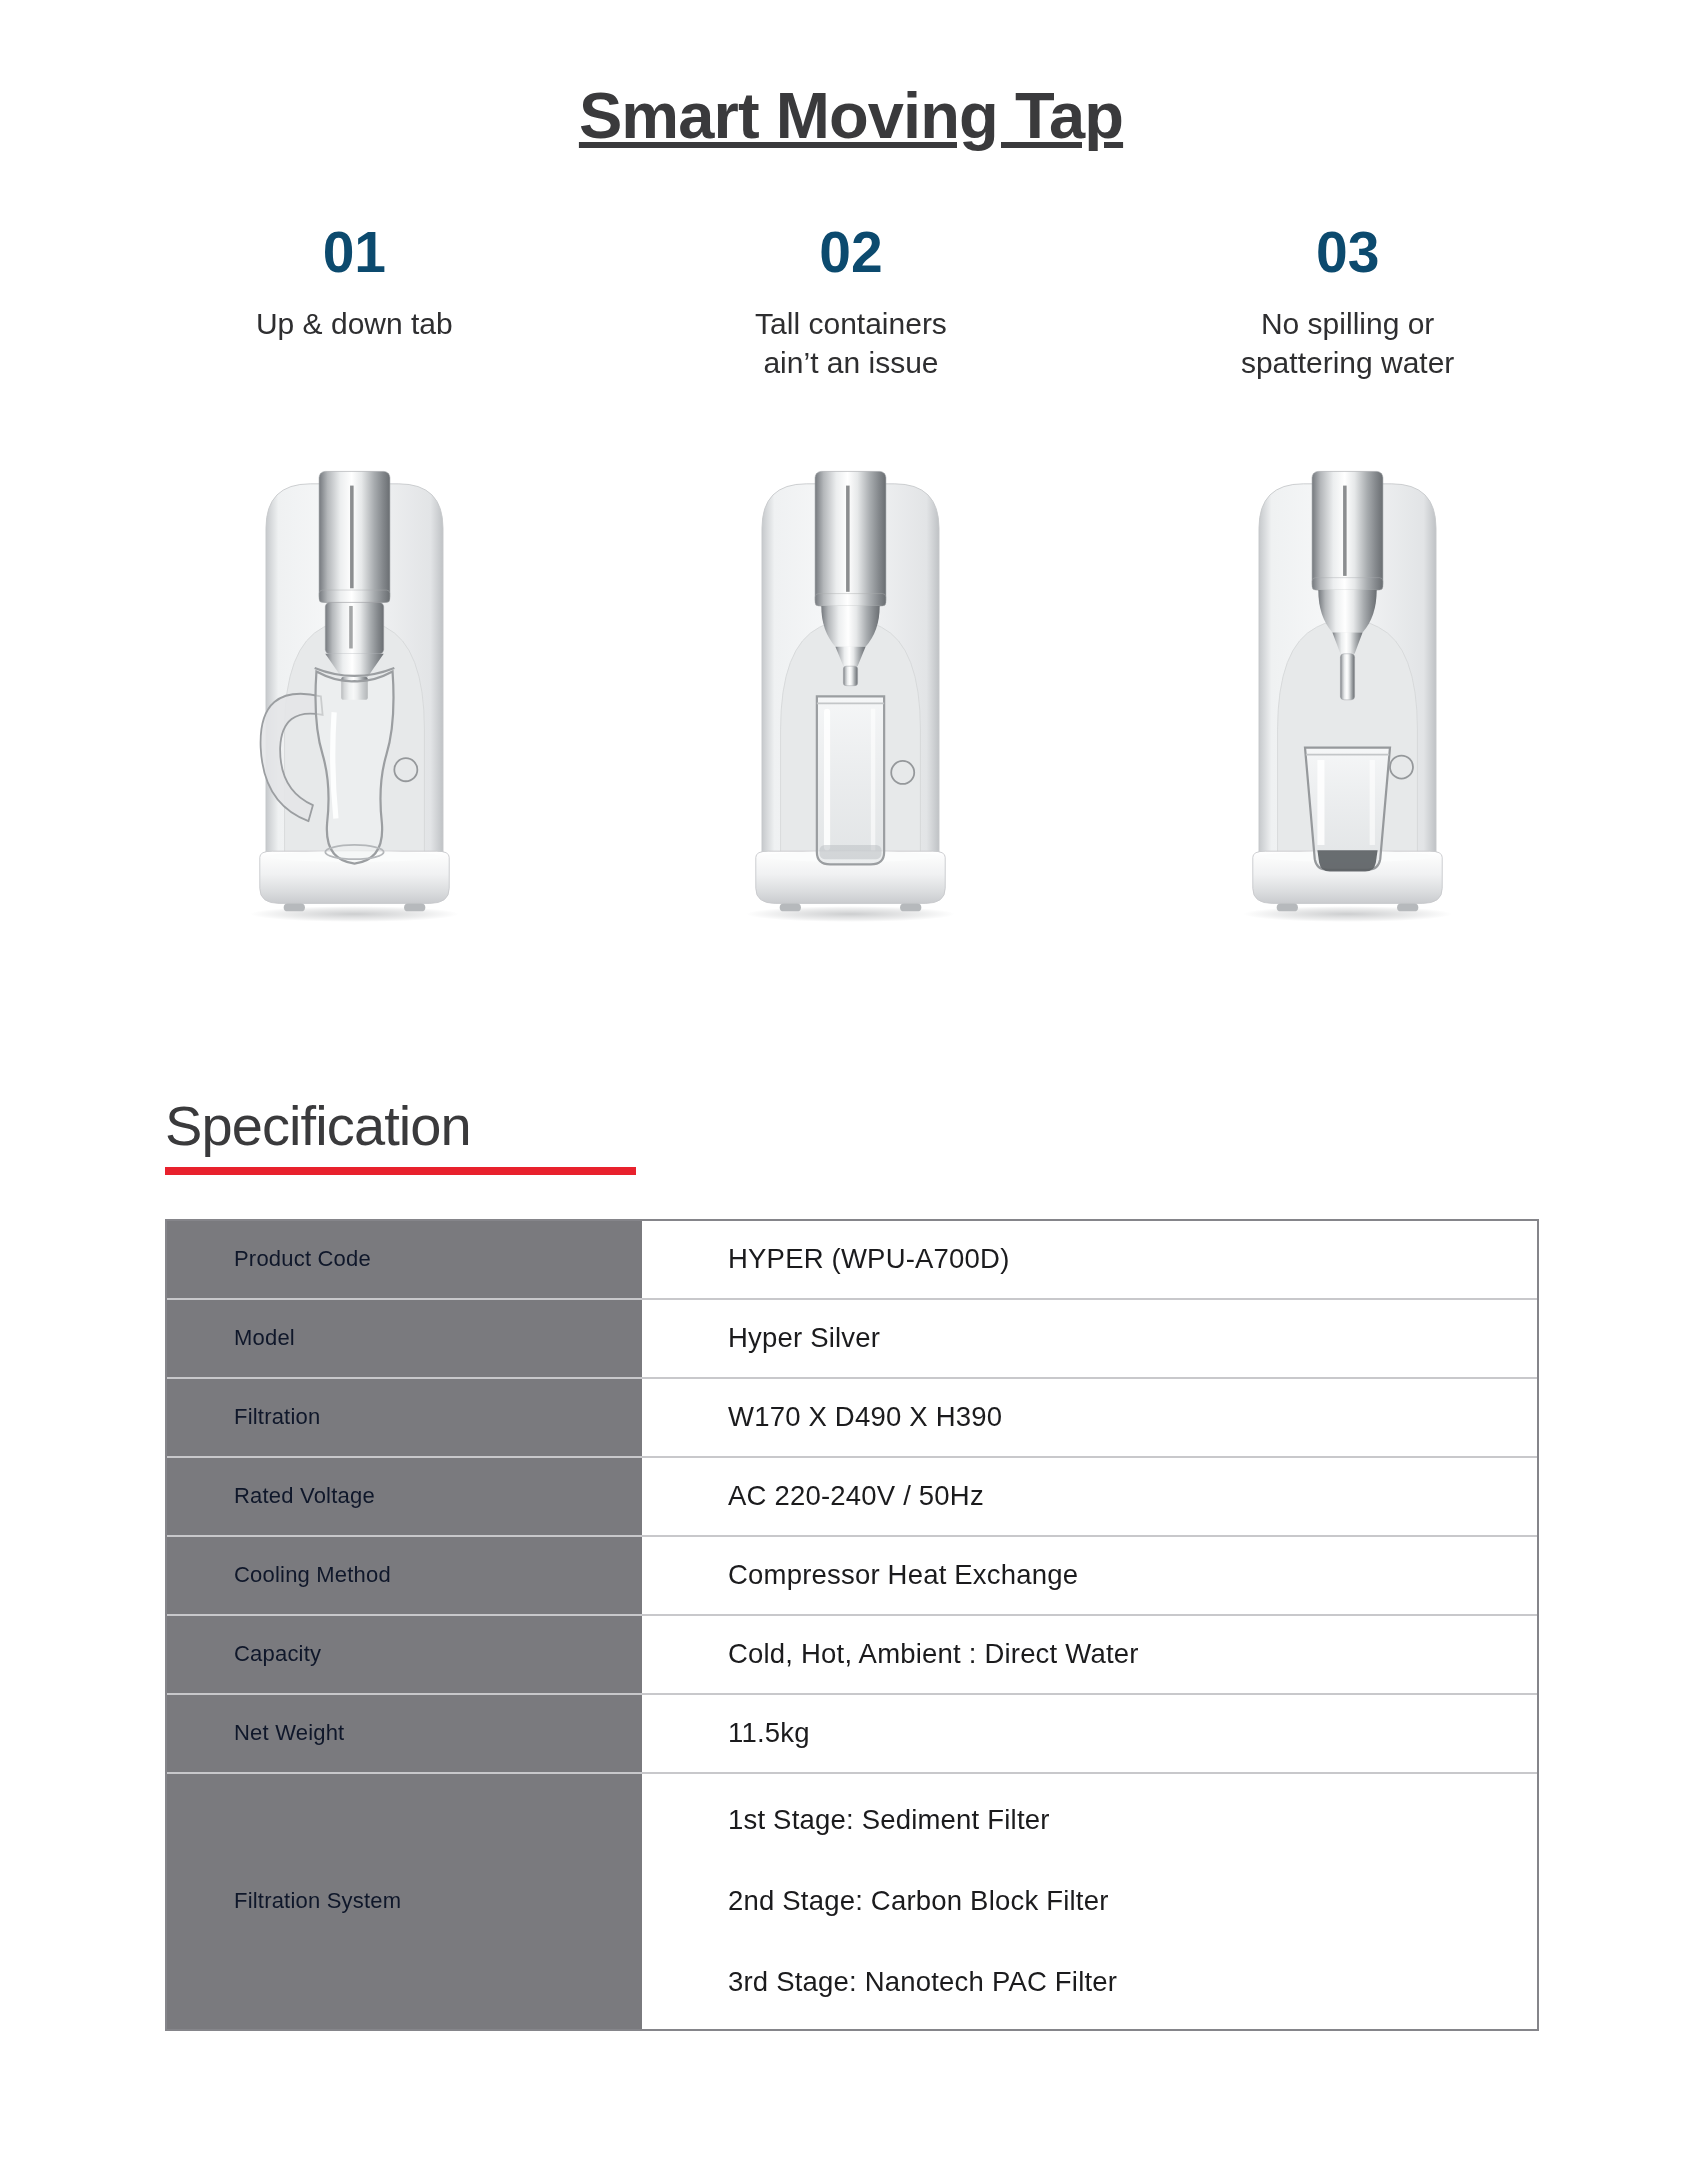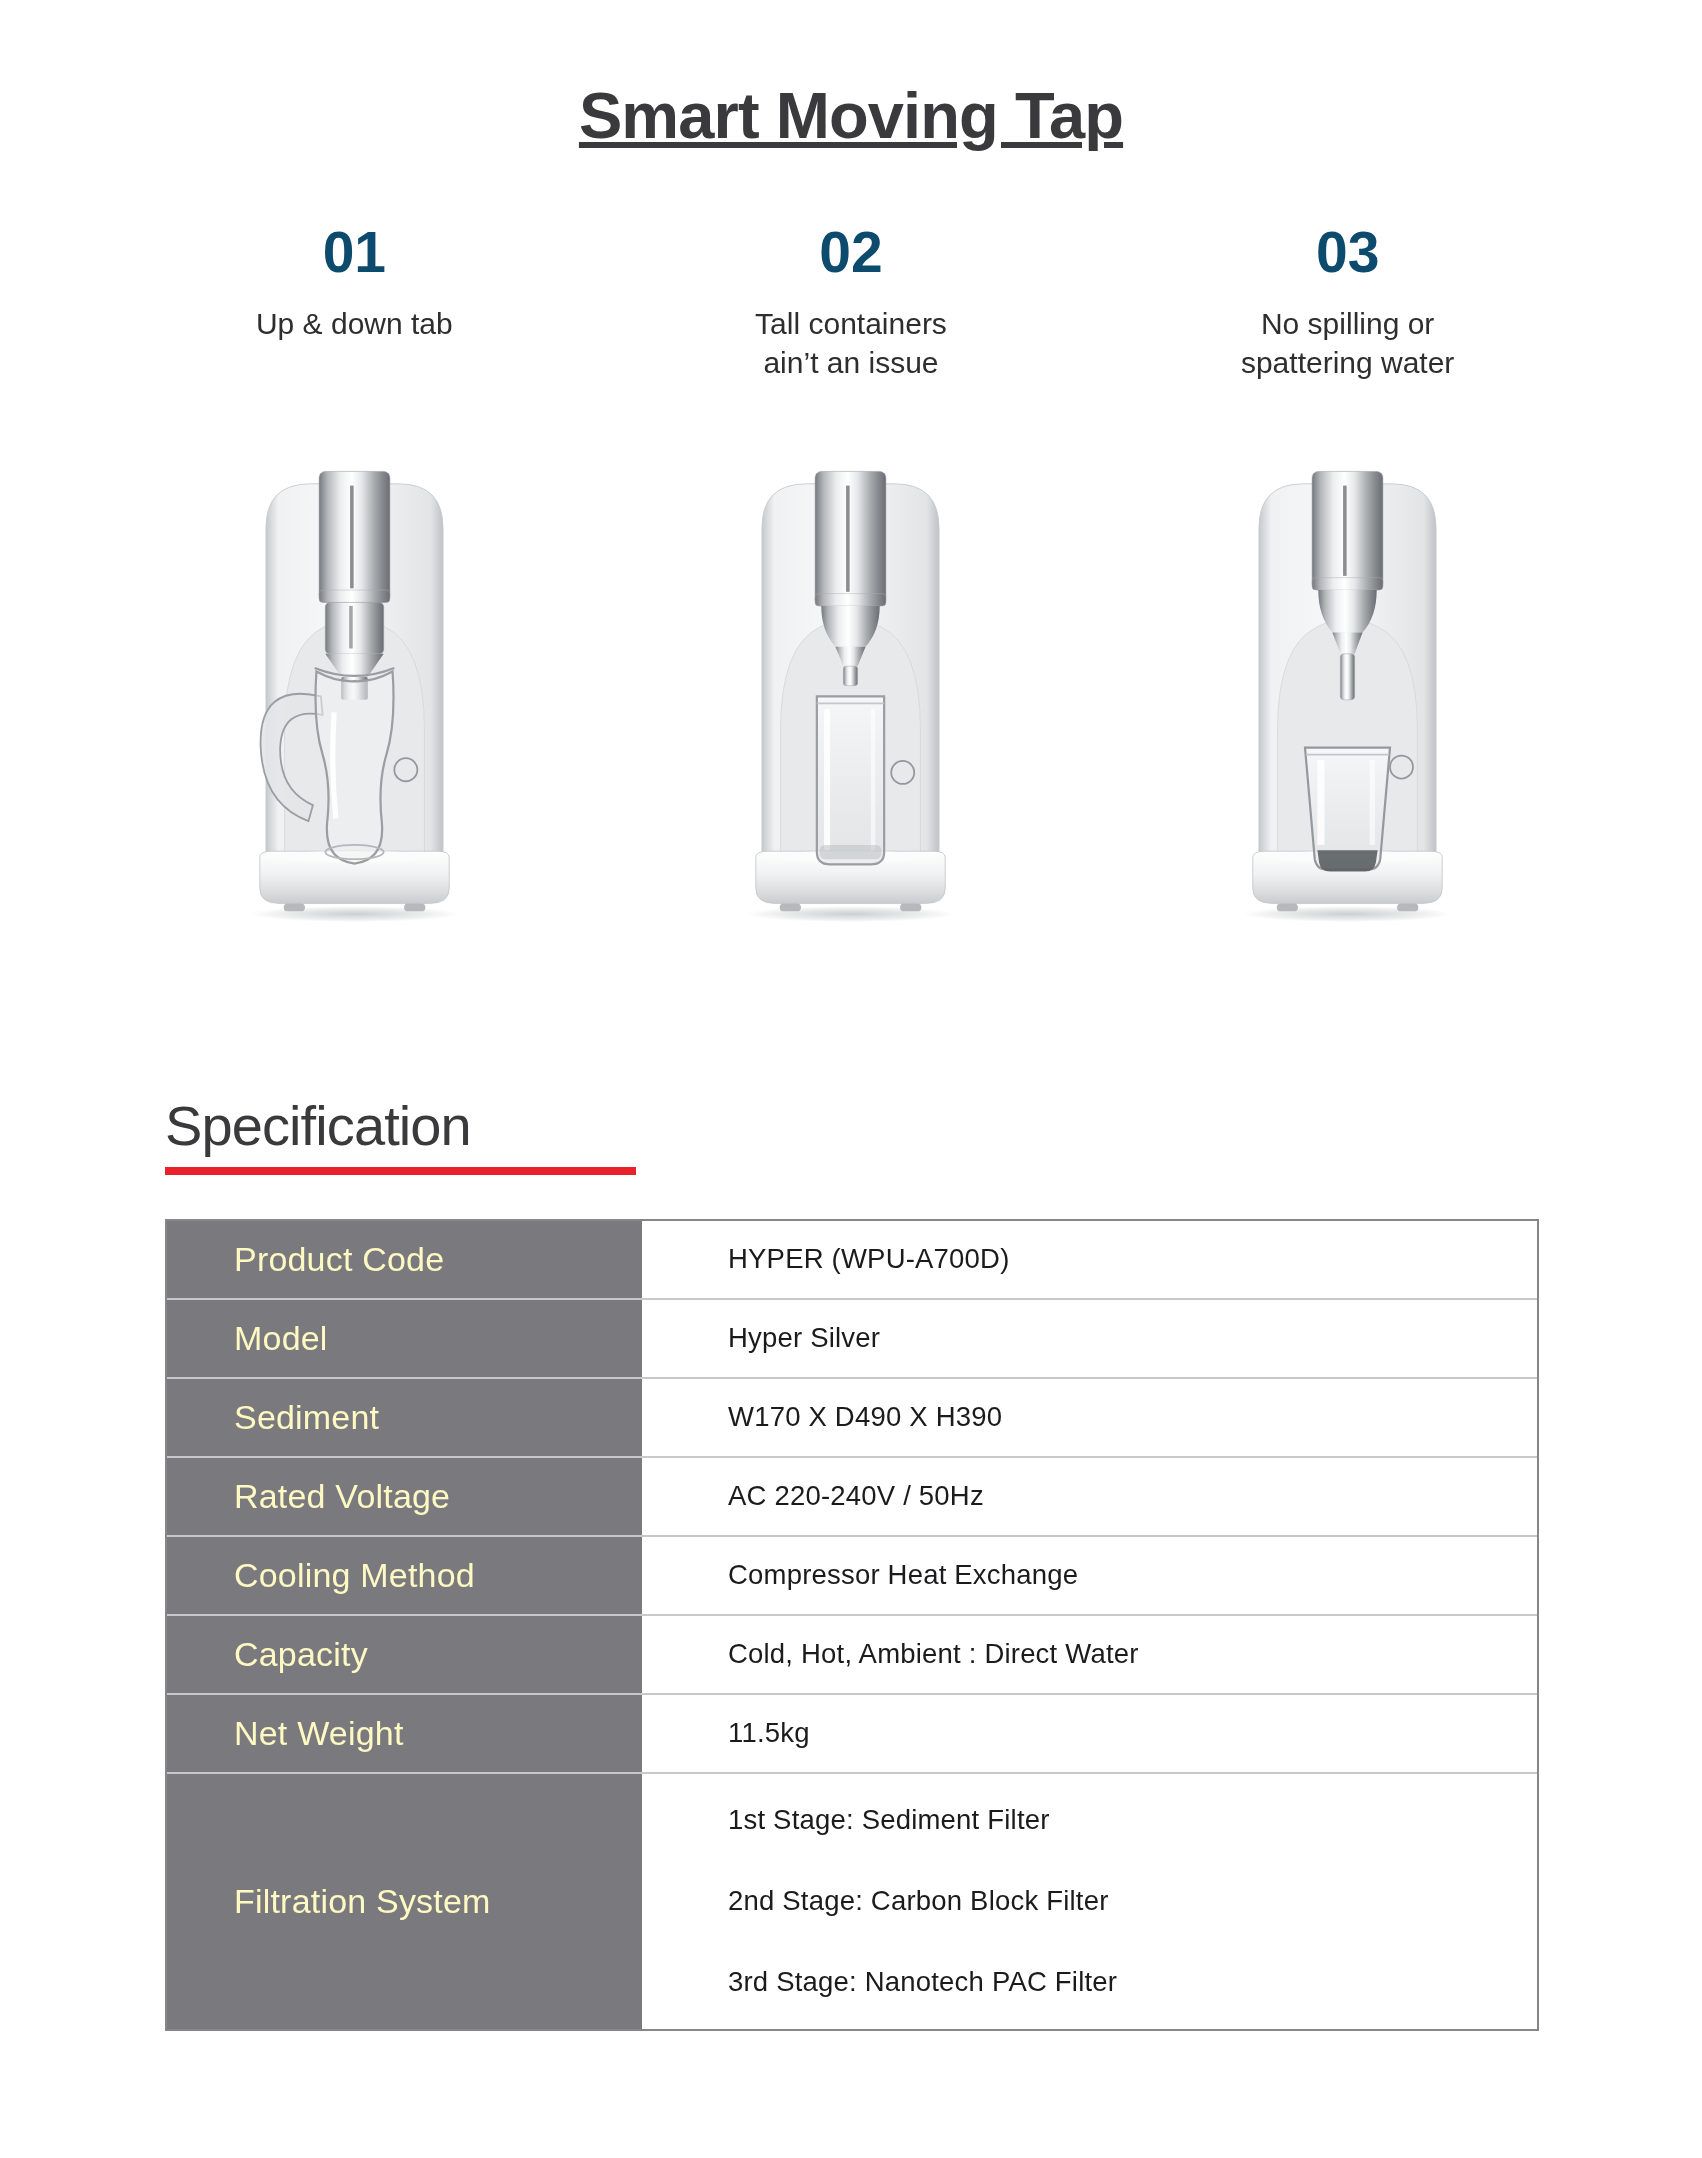--- a/index.html
+++ b/index.html
@@ -55,21 +55,21 @@
   }
   .spec-row{
     display:flex;height:79px;
     border-bottom:2.7px solid #c8c8cb;
   }
   .spec-row--tall{height:255px;}
   .spec-row:last-child{border-bottom:none;}
   .spec-label{
     width:478px;min-width:478px;
     background:var(--table-label-bg);
-    color:#fef9c3;font-size:34px;
+    color:#0f172a;font-size:22px;
     display:flex;align-items:center;
     padding-left:67px;
     border-right:3.5px solid #ffffff;
     letter-spacing:0.2px;
     text-align:right;
   }
   .spec-value{
     flex:1;background:#ffffff;
     display:flex;align-items:center;
     padding-left:83px;
@@ -251,21 +251,21 @@
     <div class="spec-table">
       <div class="spec-row">
         <div class="spec-label">Product Code</div>
         <div class="spec-value">HYPER (WPU-A700D)</div>
       </div>
       <div class="spec-row">
         <div class="spec-label">Model</div>
         <div class="spec-value">Hyper Silver</div>
       </div>
       <div class="spec-row">
-        <div class="spec-label">Sediment</div>
+        <div class="spec-label">Filtration</div>
         <div class="spec-value">W170 X D490 X H390</div>
       </div>
       <div class="spec-row">
         <div class="spec-label">Rated Voltage</div>
         <div class="spec-value">AC 220-240V / 50Hz</div>
       </div>
       <div class="spec-row">
         <div class="spec-label">Cooling Method</div>
         <div class="spec-value">Compressor Heat Exchange</div>
       </div>

